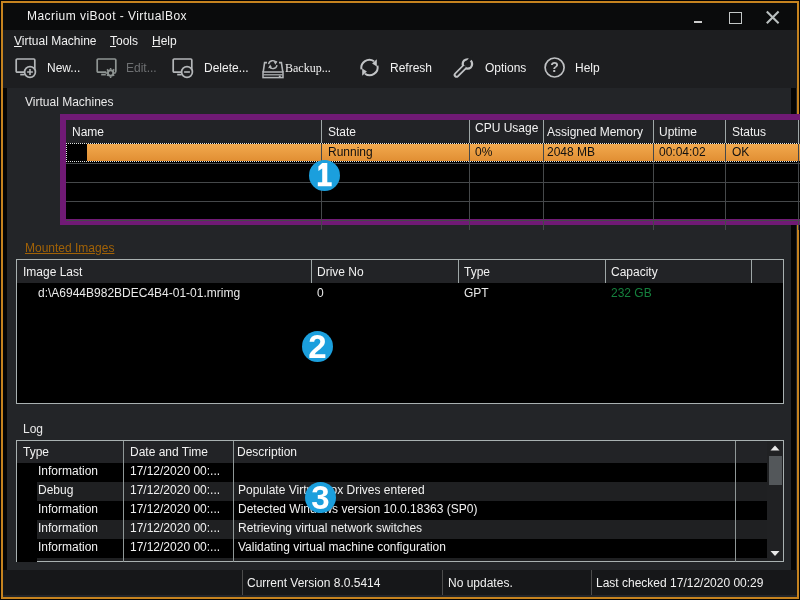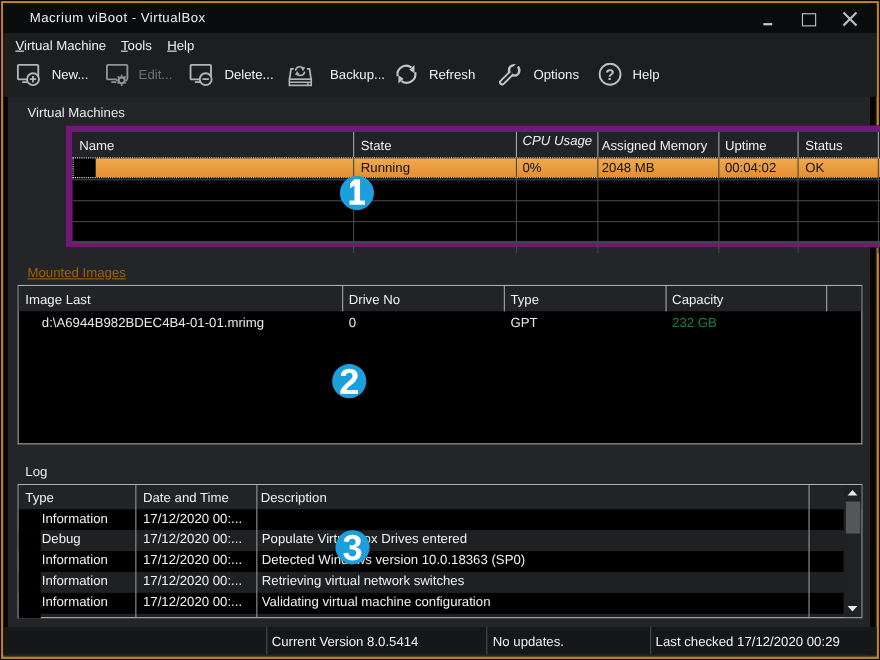--- a/index.html
+++ b/index.html
@@ -23,21 +23,21 @@
 </svg>
 
 <div class="abs" style="left:3px;top:30px;width:794px;height:58px;background:#1d1e20;"></div>
 <div class="t" style="left:14px;top:34px;"><u>V</u>irtual Machine</div>
 <div class="t" style="left:110px;top:34px;"><u>T</u>ools</div>
 <div class="t" style="left:152px;top:34px;"><u>H</u>elp</div>
 
 <div class="t" style="left:47px;top:61px;">New...</div>
 <div class="t" style="left:126px;top:61px;color:#6e7072;">Edit...</div>
 <div class="t" style="left:204px;top:61px;">Delete...</div>
-<div class="t" style="left:300px;top:61px;">Backup...</div>
+<div class="t" style="left:285px;top:61px;font-family:Liberation Serif, serif;">Backup...</div>
 <div class="t" style="left:390px;top:61px;">Refresh</div>
 <div class="t" style="left:485px;top:61px;">Options</div>
 <div class="t" style="left:575px;top:61px;">Help</div>
 
 <svg class="abs" style="left:15px;top:57px;" width="24" height="23">
   <rect x="1.2" y="2" width="18.6" height="13.2" rx="1" stroke="#b4b7b9" stroke-width="1.7" fill="none"></rect>
   <path d="M5.2,17.6 h4.6" stroke="#b4b7b9" stroke-width="1.7"></path>
   <circle cx="15" cy="15" r="5.4" fill="#1d1e20" stroke="#b4b7b9" stroke-width="1.7"></circle>
   <path d="M12.1,15 h5.8 M15,12.1 v5.8" stroke="#b4b7b9" stroke-width="1.6"></path>
 </svg>
@@ -92,21 +92,21 @@
 
   <div class="abs" style="left:255px;top:0;width:1px;height:24px;background:#9fa7a7;"></div>
   <div class="abs" style="left:403px;top:0;width:1px;height:24px;background:#9fa7a7;"></div>
   <div class="abs" style="left:477px;top:0;width:1px;height:24px;background:#9fa7a7;"></div>
   <div class="abs" style="left:587px;top:0;width:1px;height:24px;background:#9fa7a7;"></div>
   <div class="abs" style="left:659px;top:0;width:1px;height:24px;background:#9fa7a7;"></div>
   <div class="abs" style="left:732px;top:0;width:1px;height:24px;background:#9fa7a7;"></div>
 
   <div class="t" style="left:6px;top:5px;">Name</div>
   <div class="t" style="left:262px;top:5px;">State</div>
-  <div class="t" style="left:409px;top:1px;font-style:italic;">CPU Usage</div>
+  <div class="t" style="left:409px;top:1px;">CPU Usage</div>
   <div class="t" style="left:481px;top:5px;">Assigned Memory</div>
   <div class="t" style="left:593px;top:5px;">Uptime</div>
   <div class="t" style="left:666px;top:5px;">Status</div>
 
   <div class="abs" style="left:0px;top:23px;width:733px;height:19px;border:1px dotted #dfe4e4;background:#000;">
     <div class="abs" style="left:20px;top:0;width:713px;height:17px;background:linear-gradient(#f2a94e,#e18f33);"></div>
   </div>
 
   <div class="abs" style="left:255px;top:24px;width:1px;height:86px;background:#45484a;"></div>
   <div class="abs" style="left:403px;top:24px;width:1px;height:86px;background:#45484a;"></div>

